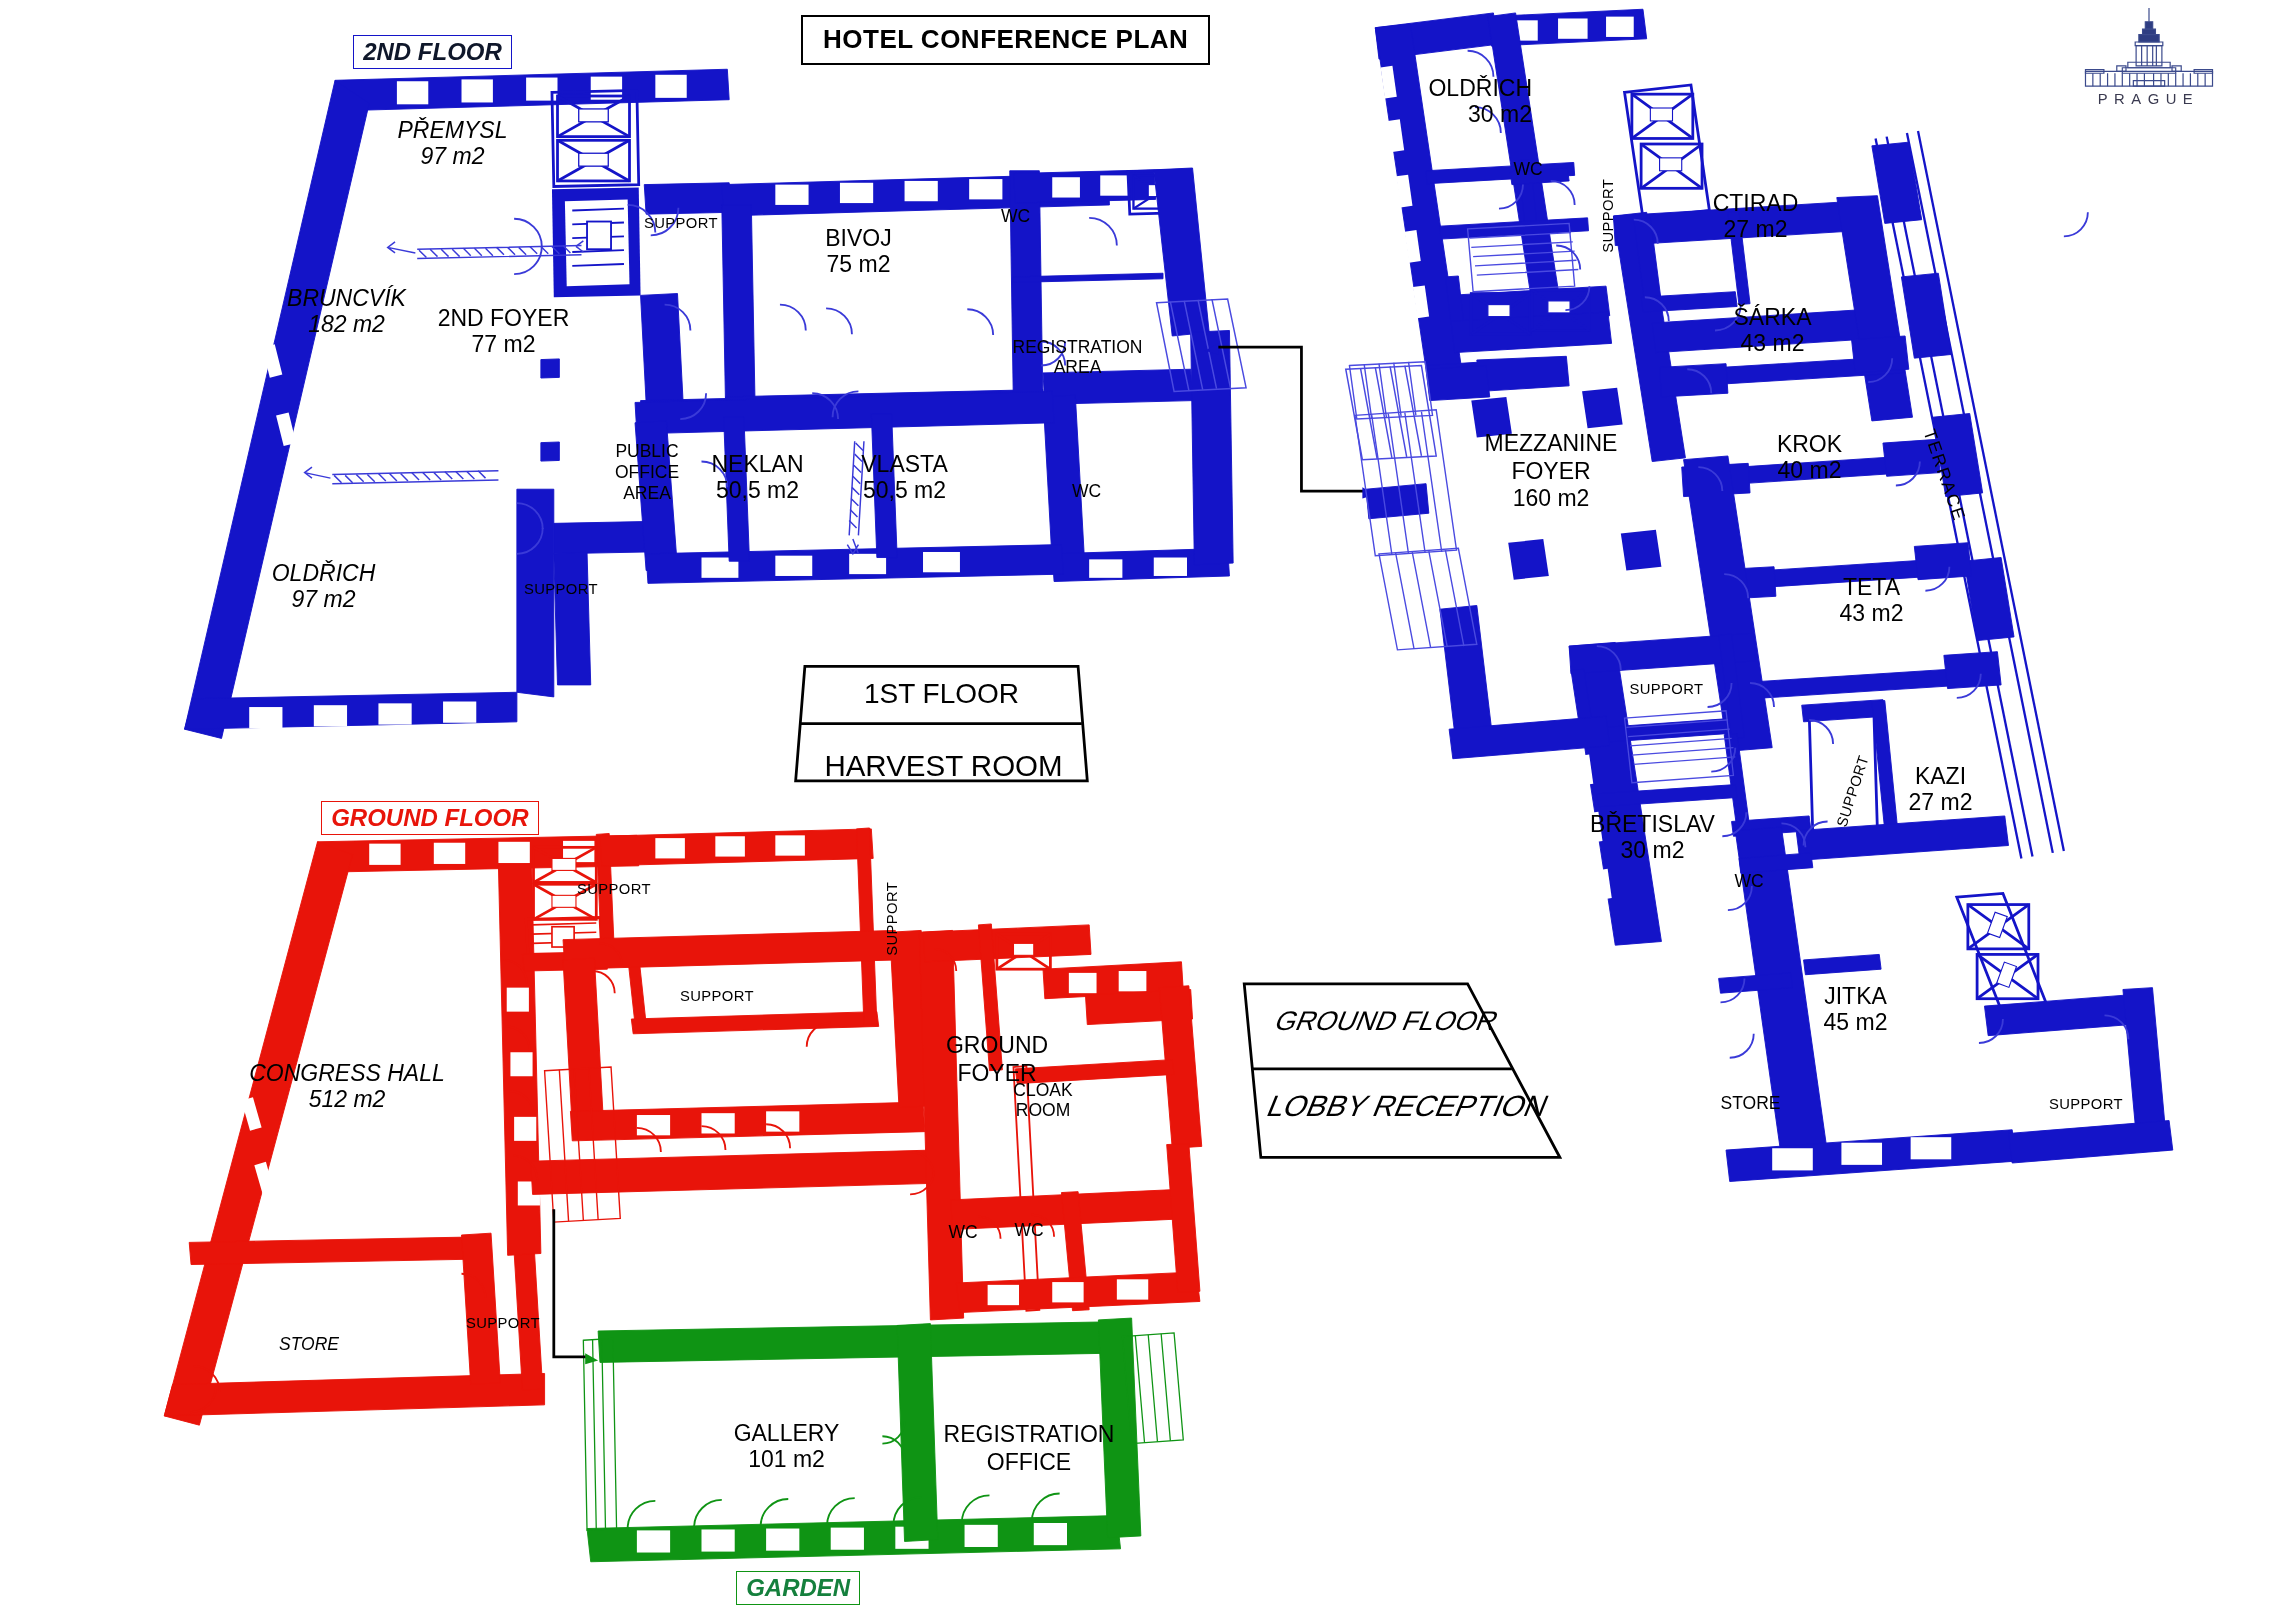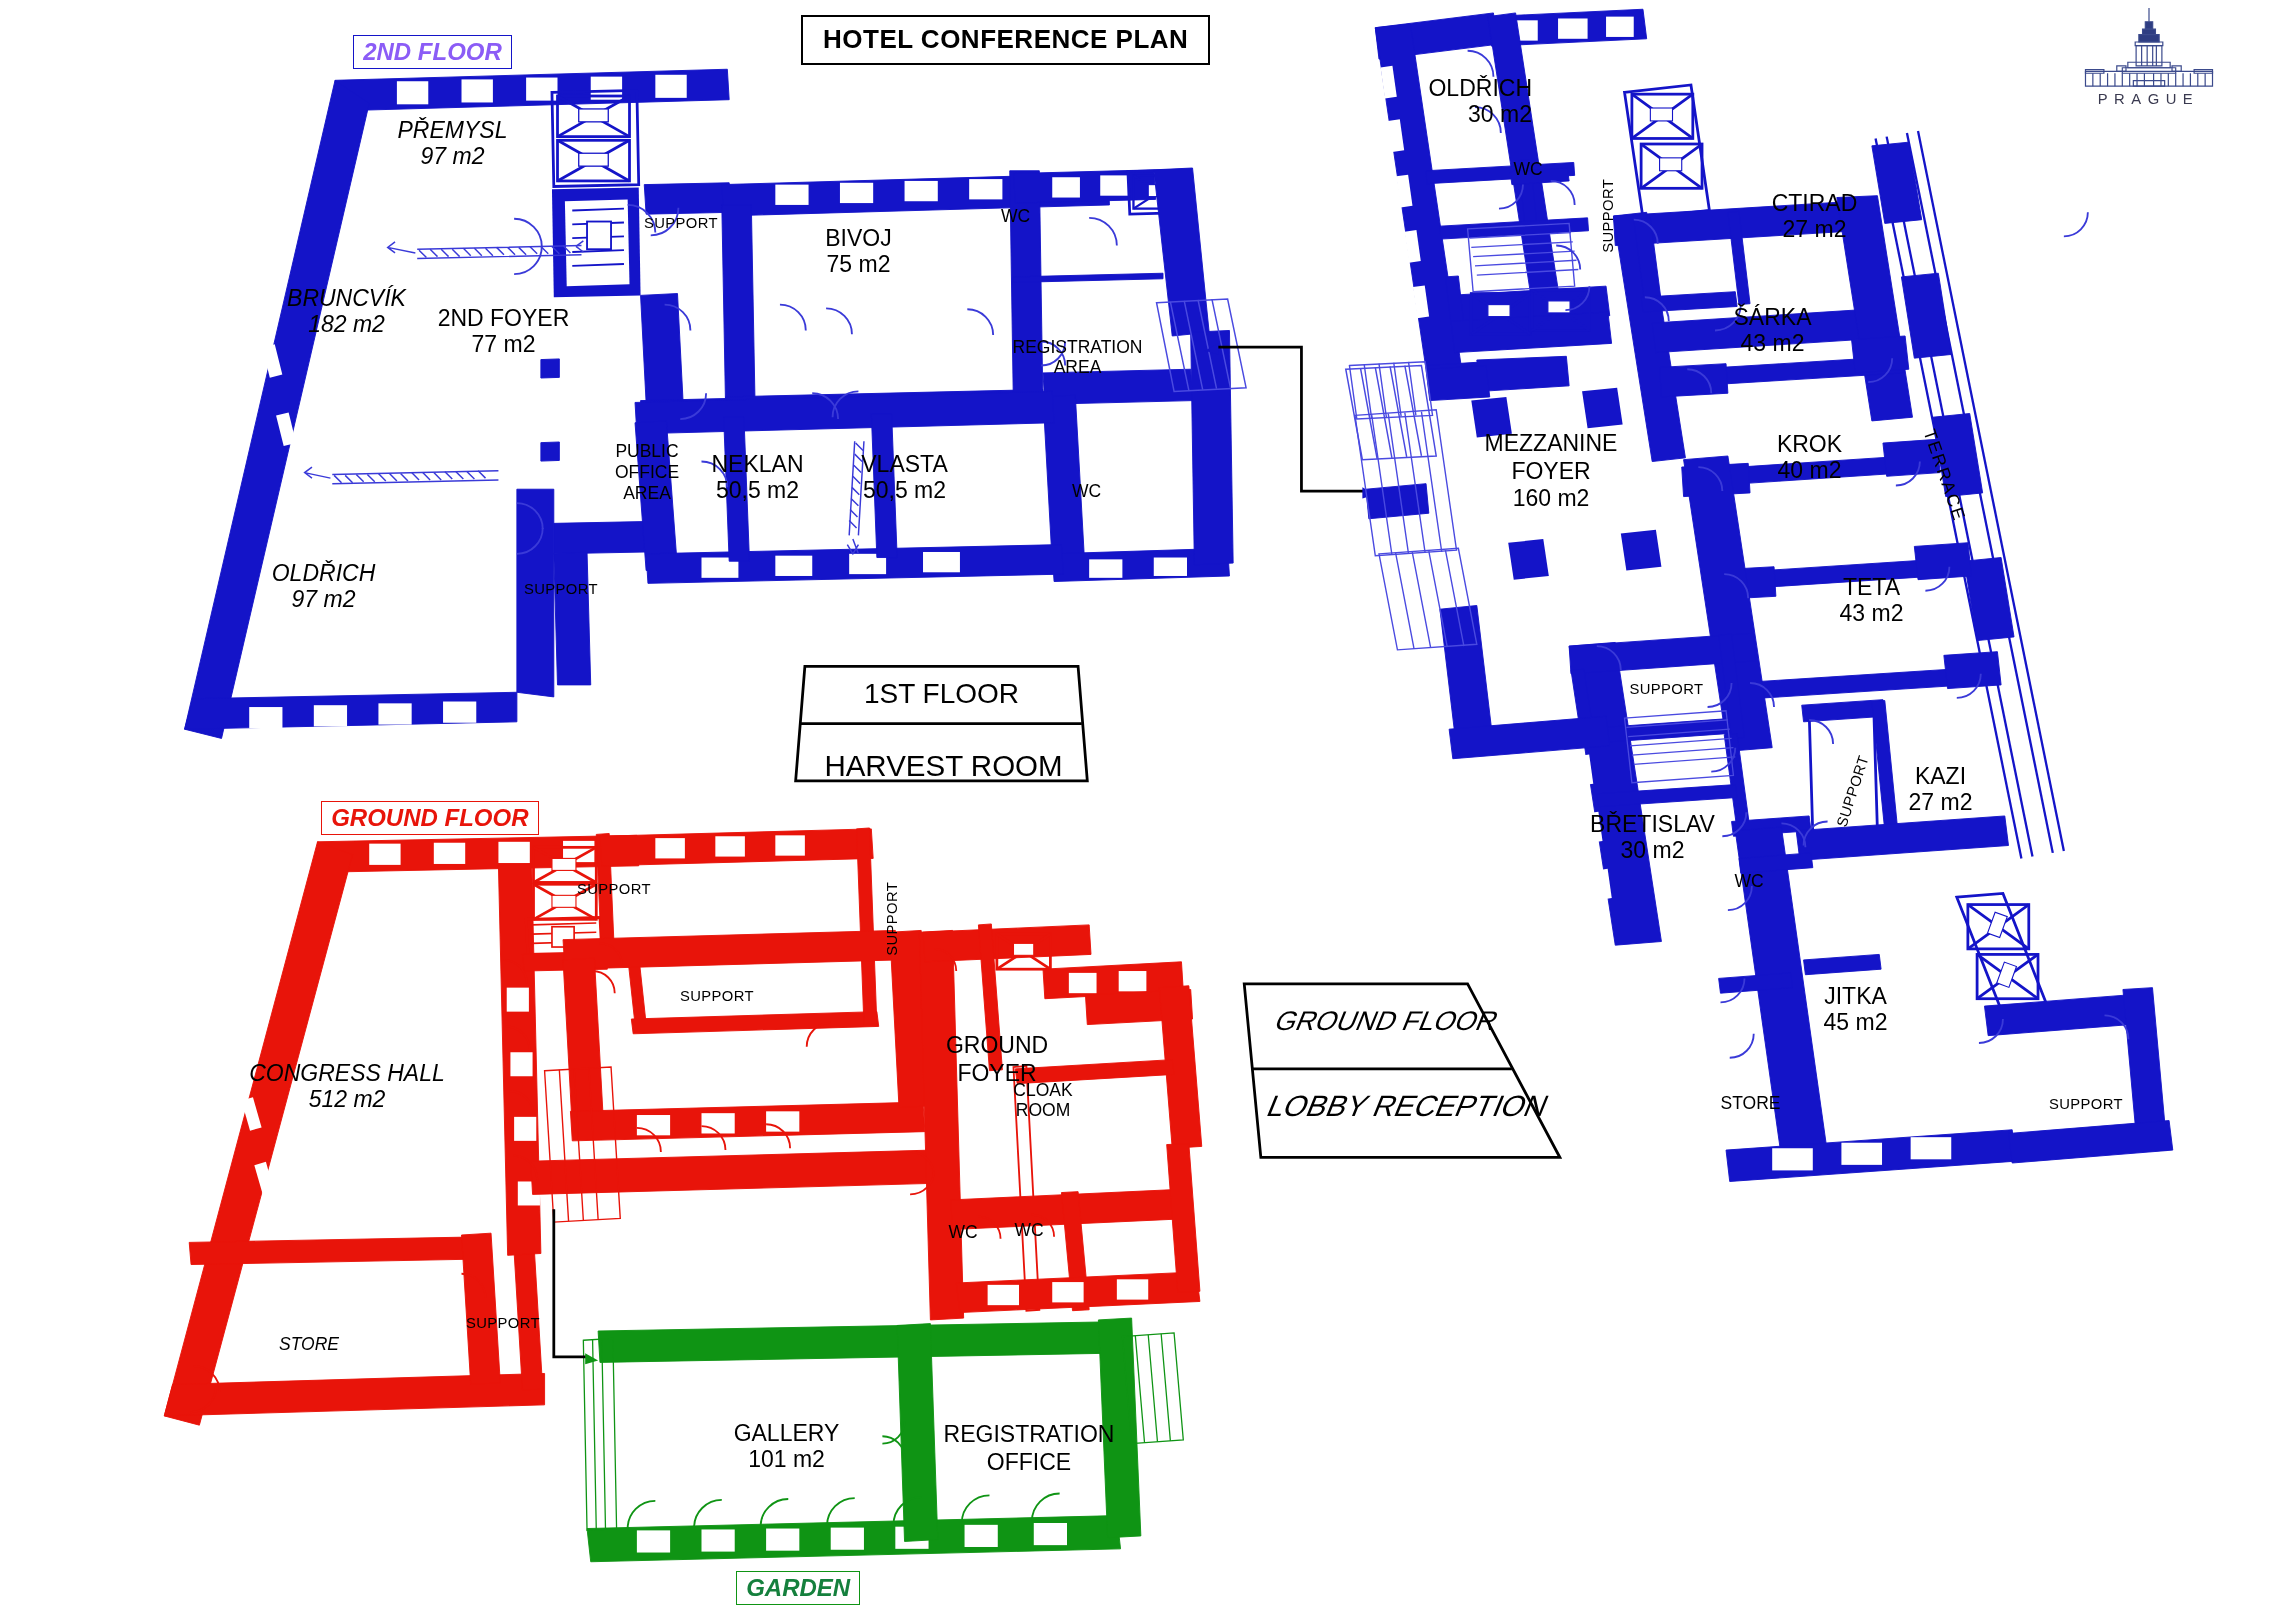--- a/index.html
+++ b/index.html
@@ -5,21 +5,21 @@
   html,body{margin:0;padding:0;background:#fff;}
   body{width:2290px;height:1619px;position:relative;overflow:hidden;
        font-family:"Liberation Sans","DejaVu Sans",sans-serif;}
   #stage{position:absolute;left:0;top:0;width:2290px;height:1619px;}
   svg.plan{position:absolute;left:0;top:0;width:2290px;height:1619px;}
 
   .ttl-box{position:absolute;border:2.8px solid #000;background:#fff;
            padding:7.4px 20px;font-weight:bold;font-size:26px;letter-spacing:0.5px;color:#000;}
   .floor-tag{position:absolute;border:1.8px solid;background:#fff;padding:1.8px 9.2px;
              font-style:italic;font-weight:bold;font-size:24px;}
-  .tag-blue{border-color:#1414c8;color:#8b5cf6;}
+  .tag-blue{border-color:#1414c8;color:#0f172a;}
   .tag-red{border-color:#e8140a;color:#e8140a;}
   .tag-green{border-color:#0f9414;color:#15803d;text-align:right;}
 
   .rlabel{position:absolute;color:#000;text-align:center;line-height:1.12;
           white-space:pre;pointer-events:none;}
   .rname{font-size:23px;font-style:italic;}
   .rname2{font-size:23px;}
   .rsmall{font-size:14.8px;letter-spacing:0.4px;}
   .rsmall2{font-size:17.5px;}
 
@@ -599,21 +599,21 @@
 OFFICE
 AREA</div>
   <div class="rlabel rsmall2" style="left:974px;top:207px;width:83px;">WC</div>
   <div class="rlabel rsmall2" style="left:1045px;top:482px;width:83px;">WC</div>
   <div class="rlabel rsmall2" style="left:999px;top:337px;width:157px;line-height:1.15;">REGISTRATION
 AREA</div>
 
   <div class="rlabel rname2" style="left:1357px;top:76px;width:175px;text-align:right;"><span>OLDŘICH</span><br><span style="margin-left:14.8px;display:inline-block;">30 m2</span></div>
   <div class="rlabel rname2" style="left:1440px;top:430px;width:222px;line-height:1.2;"><span>MEZZANINE
 FOYER</span><br><span>160 m2</span></div>
-  <div class="rlabel rname2" style="left:1722px;top:191px;width:185px;"><span>CTIRAD</span><br><span>27 m2</span></div>
+  <div class="rlabel rname2" style="left:1663px;top:191px;width:185px;"><span>CTIRAD</span><br><span>27 m2</span></div>
   <div class="rlabel rname2" style="left:1680px;top:305px;width:185px;"><span>ŠÁRKA</span><br><span>43 m2</span></div>
   <div class="rlabel rname2" style="left:1717px;top:432px;width:185px;"><span>KROK</span><br><span>40 m2</span></div>
   <div class="rlabel rname2" style="left:1779px;top:575px;width:185px;"><span>TETA</span><br><span>43 m2</span></div>
   <div class="rlabel rname2" style="left:1848px;top:764px;width:185px;"><span>KAZI</span><br><span>27 m2</span></div>
   <div class="rlabel rname2" style="left:1551px;top:812px;width:203px;"><span>BŘETISLAV</span><br><span>30 m2</span></div>
   <div class="rlabel rname2" style="left:1763px;top:984px;width:185px;"><span>JITKA</span><br><span>45 m2</span></div>
 
   <div class="rlabel rsmall2" style="left:1491px;top:160px;width:74px;">WC</div>
   <div class="rlabel rsmall2" style="left:1712px;top:872px;width:74px;">WC</div>
   <div class="rlabel rsmall2" style="left:1718px;top:877px;width:0px;opacity:0;">WC</div>

